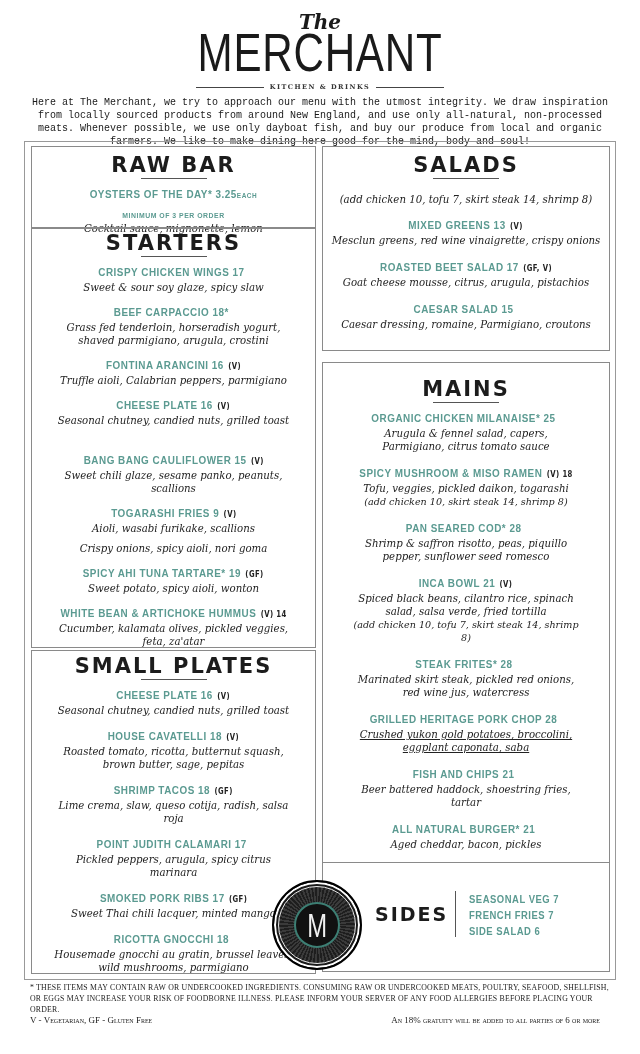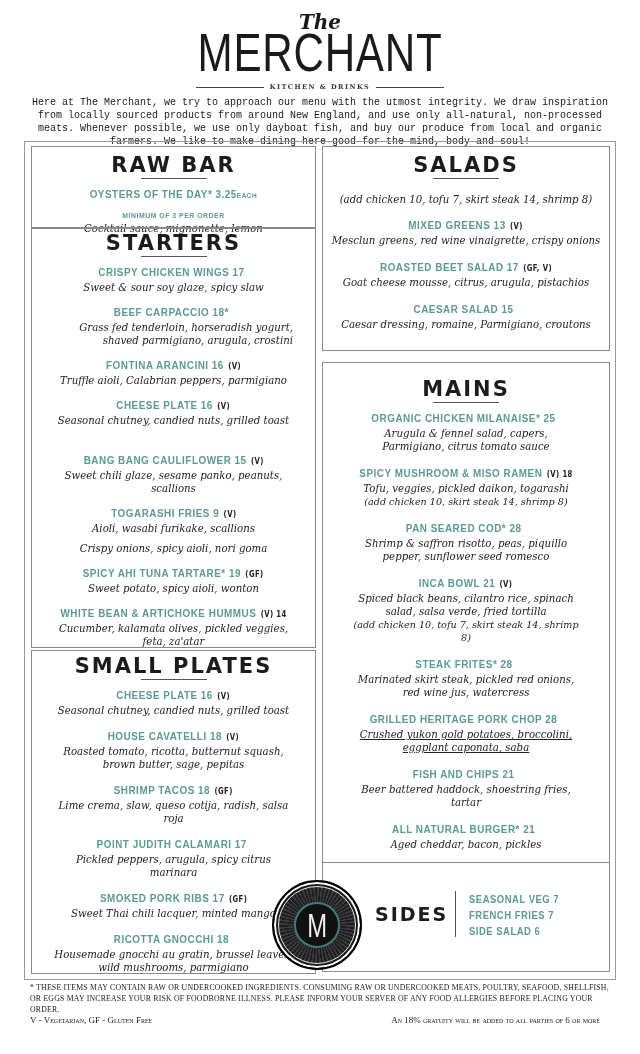--- a/index.html
+++ b/index.html
@@ -82,21 +82,21 @@
   <div style="position:absolute;left:0;right:0;top:84px;">
     <div class="sec-title">STARTERS</div>
     <div class="sec-rule"></div>
     <div id="starters-list">
         <div class="item" style="margin-bottom: 7px;">
           <div><span class="iname"><span>CRISPY CHICKEN WINGS  17</span><span class="tag"></span></span></div>
           <div class="idesc" style="padding: 0px 22px;">Sweet &amp; sour soy glaze, spicy slaw</div>
         </div>
         <div class="item" style="margin-bottom: 7px;">
           <div><span class="iname"><span>BEEF CARPACCIO  18*</span><span class="tag"></span></span></div>
-          <div class="idesc" style="padding: 0px 22px; text-align: right;">Grass fed tenderloin, horseradish yogurt, shaved parmigiano, arugula, crostini</div>
+          <div class="idesc" style="padding: 0px 22px;">Grass fed tenderloin, horseradish yogurt, shaved parmigiano, arugula, crostini</div>
         </div>
         <div class="item" style="margin-bottom: 7px;">
           <div><span class="iname"><span>FONTINA ARANCINI 16</span><span class="tag">(V)</span></span></div>
           <div class="idesc" style="padding: 0px 22px;">Truffle aioli, Calabrian peppers, parmigiano</div>
         </div>
         <div class="item" style="margin-bottom: 7px;">
           <div><span class="iname"><span>CHEESE PLATE  16</span><span class="tag">(V)</span></span></div>
           <div class="idesc" style="padding: 0px 22px;">Seasonal chutney, candied nuts, grilled toast</div>
         </div>
         <div class="item" style="margin-bottom: 7px; margin-top: 22px;">

